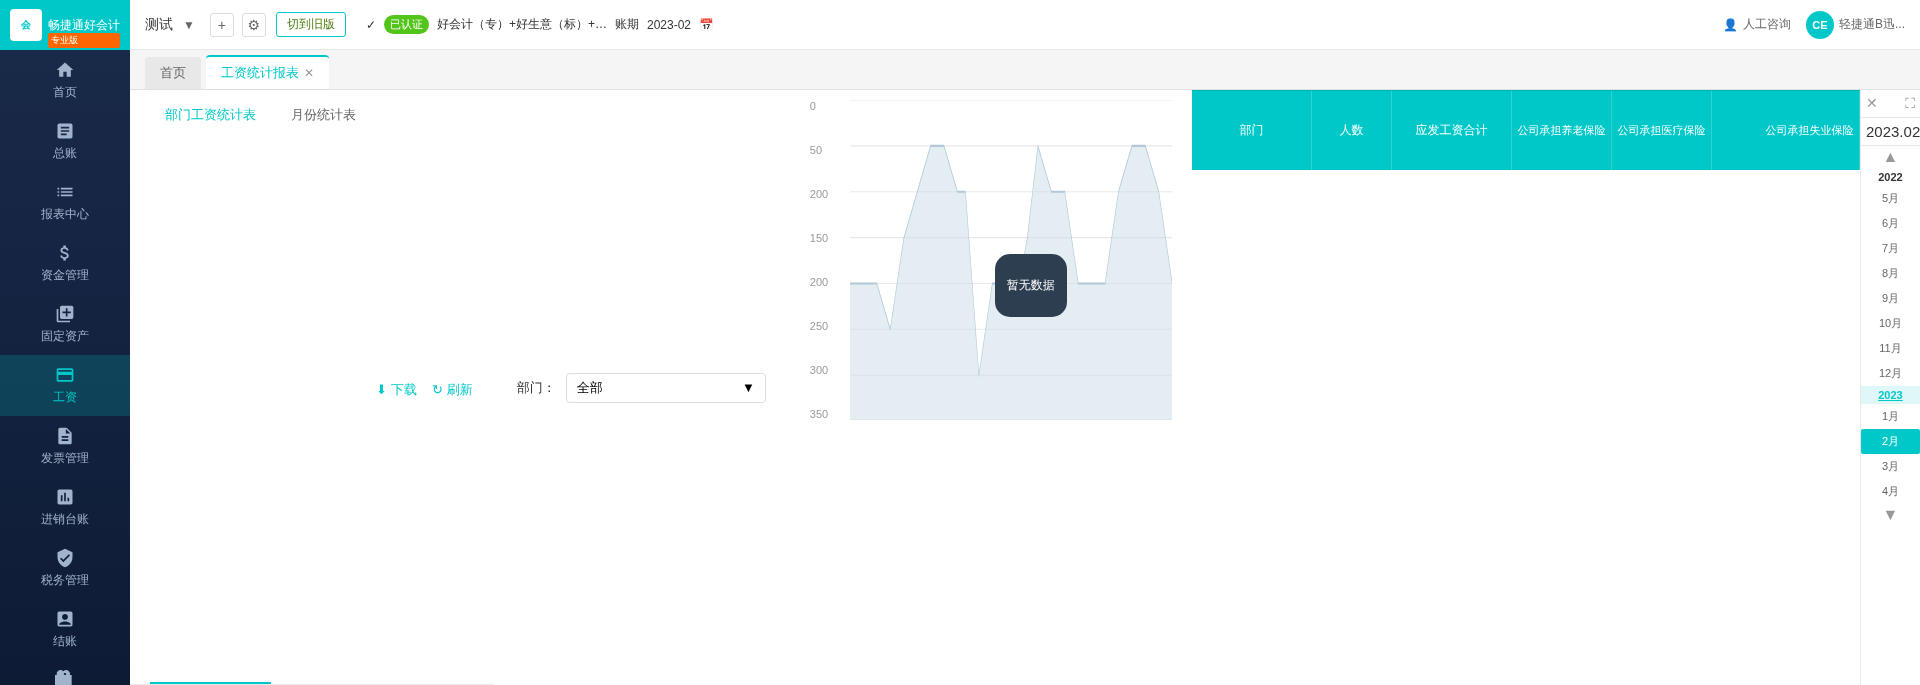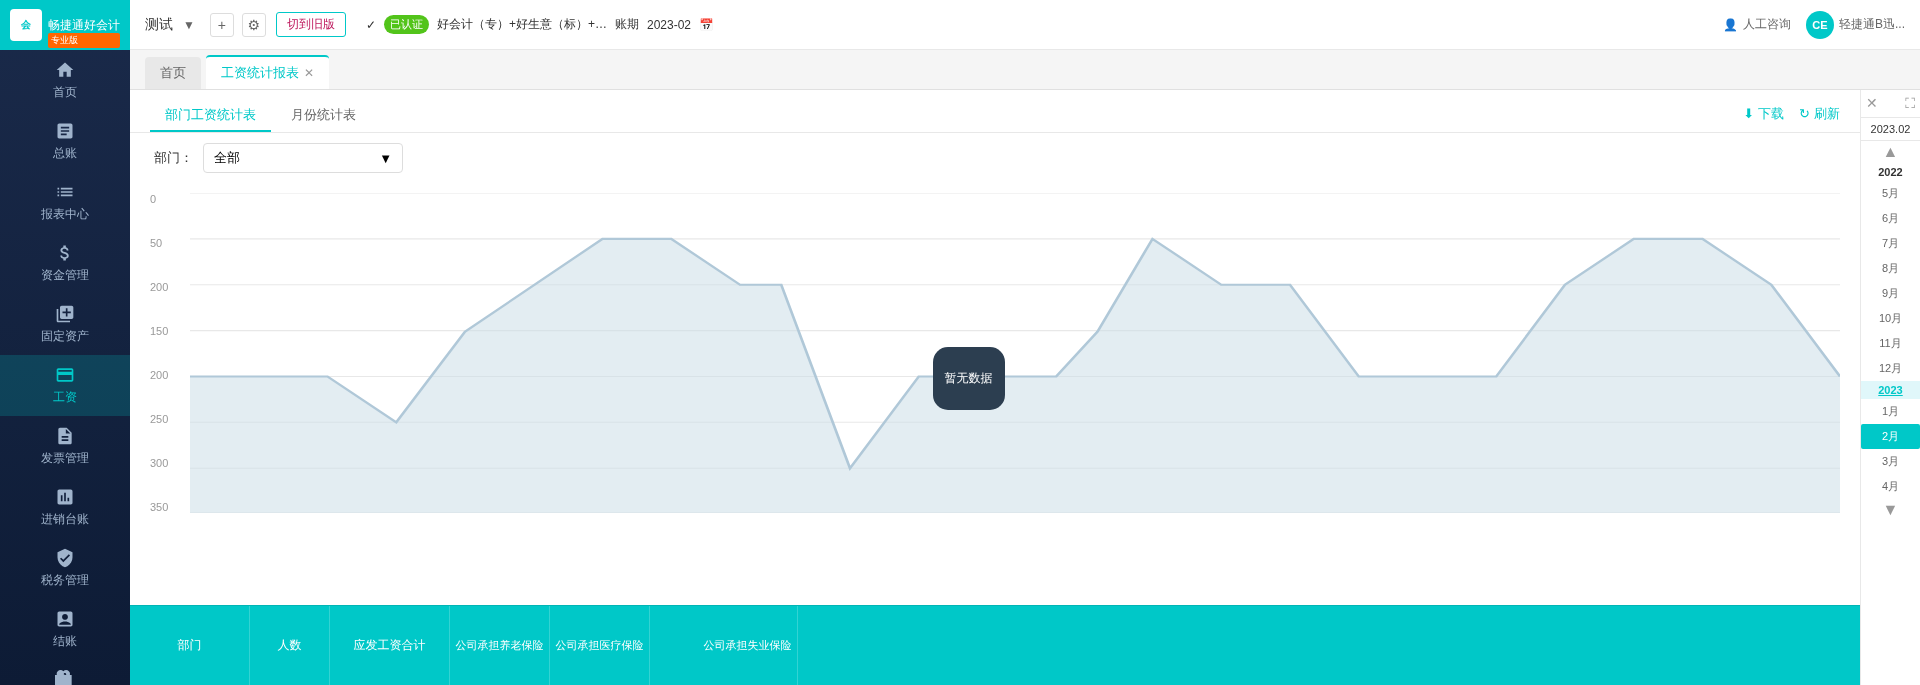--- a/index.html
+++ b/index.html
@@ -80,21 +80,21 @@
       width: 24px; height: 24px;
       border: 1px solid #ddd;
       border-radius: 3px;
       background: white;
       cursor: pointer;
       display: flex; align-items: center; justify-content: center;
       font-size: 14px; color: #666;
     }
     .header-switch-btn {
       border: 1px solid #00c8c8;
-      color: #be185d;
+      color: #4d7c0f;
       padding: 3px 10px;
       border-radius: 3px;
       background: white;
       cursor: pointer;
       font-size: 12px;
     }
     .header-status { display: flex; align-items: center; gap: 8px; font-size: 12px; color: #333; margin-left: 10px; }
     .status-badge { background: #52c41a; color: white; padding: 2px 6px; border-radius: 10px; font-size: 11px; }
     .header-right { margin-left: auto; display: flex; align-items: center; gap: 15px; }
     .header-right-item { display: flex; align-items: center; gap: 5px; font-size: 12px; color: #666; cursor: pointer; }
@@ -135,21 +135,21 @@
     .page-content {
       flex: 1;
       display: flex;
       overflow: hidden;
     }
 
     .content-area {
       flex: 1;
       background: white;
       display: flex;
-      flex-direction: column;
+      flex-direction: row;
       overflow: hidden;
     }
 
     
     .sub-tabs {
       display: flex;
       padding: 10px 20px 0;
       border-bottom: 1px solid #e8e8e8;
       gap: 5px;
       flex-shrink: 0;
@@ -294,21 +294,21 @@
     .right-panel-header {
       display: flex;
       justify-content: space-between;
       padding: 5px;
       border-bottom: 1px solid #e8e8e8;
       font-size: 11px;
     }
     .rp-close { cursor: pointer; font-size: 14px; color: #999; }
     .rp-expand { cursor: pointer; font-size: 14px; color: #999; }
     .date-display {
-      font-size: 11px;
+      font-size: 15px;
       color: #333;
       padding: 5px 5px;
       text-align: center;
       border-bottom: 1px solid #e8e8e8;
     }
     .year-nav {
       display: flex;
       flex-direction: column;
       align-items: center;
       overflow-y: auto;

